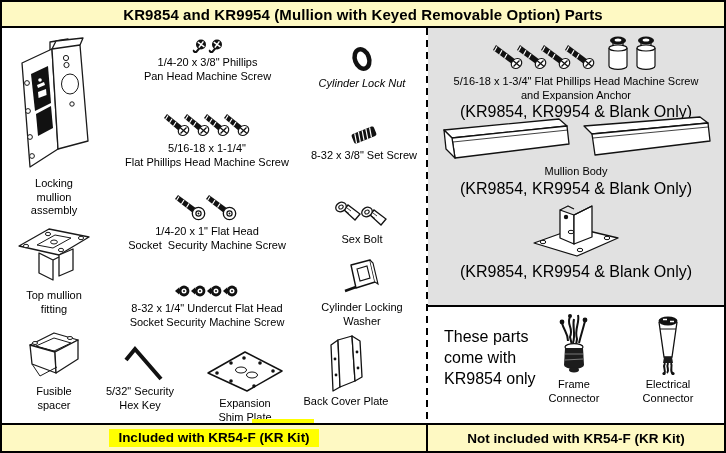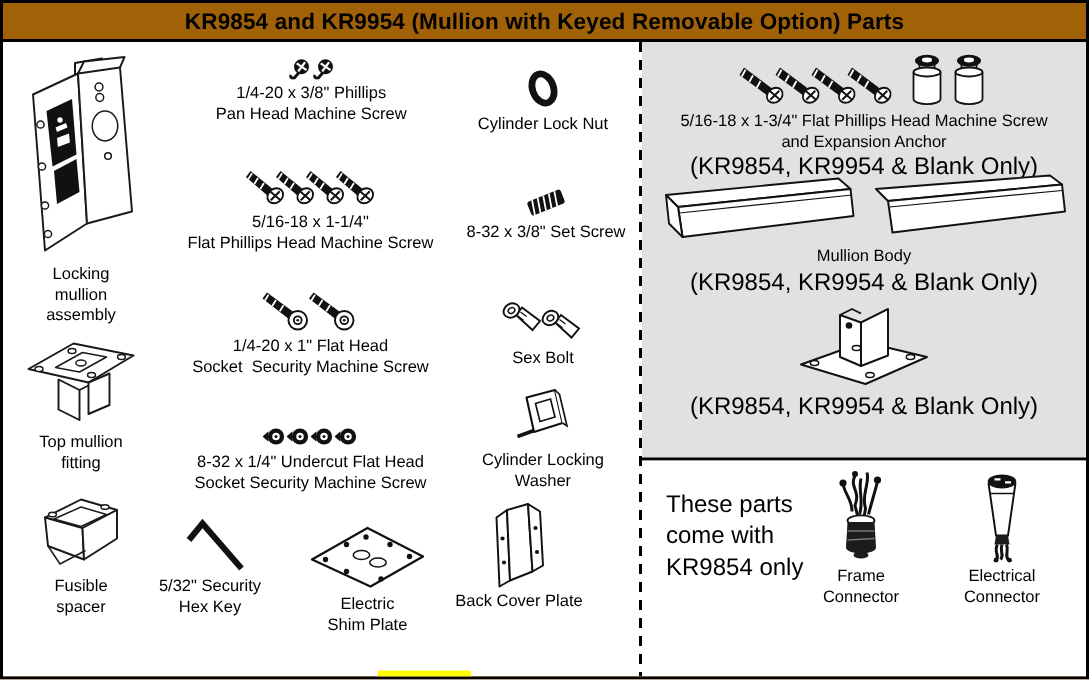--- a/index.html
+++ b/index.html
@@ -1,18 +1,18 @@
 <!DOCTYPE html>
 <html><head>
 <meta charset="utf-8">
 <style>
   html,body{margin:0;padding:0;background:#fff;}
   *{box-sizing:border-box;}
   .frame{
-    width:726px;height:453px;border:2px solid #000;background:#a16207;
+    width:726px;height:453px;border:2px solid #000;background:#fef9c3;
     font-family:"Liberation Sans",sans-serif;color:#000;
     display:flex;flex-direction:column;position:relative;overflow:hidden;
   }
   .header{
     height:26px;border-bottom:2px solid #000;display:flex;align-items:center;justify-content:center;
     font-weight:bold;font-size:15px;letter-spacing:.1px;
   }
   .main{flex:1;display:flex;min-height:0;}
   .left-area{width:426px;position:relative;background:#fff;}
   .vdash{position:absolute;right:0;top:0;bottom:0;width:2px;
@@ -196,25 +196,25 @@
             <circle cx="50" cy="36" r="1.8"></circle>
               <circle cx="27" cy="31" r="1.8"></circle>
               <circle cx="13" cy="23" r="1.8"></circle>
             <circle cx="27" cy="13" r="1.8"></circle>
           </g>
           <g fill="#fff" stroke="#111" stroke-width="1">
             <ellipse cx="37" cy="20" rx="5.5" ry="3"></ellipse>
             <ellipse cx="48" cy="25" rx="5.5" ry="3"></ellipse>
           </g>
         </svg>
-        <div class="cap">Electric
+        <div class="cap">Expansion
 Shim Plate</div>
       </div>
 
-      <div class="fig" style="left:298px;top:16px;width:124px;">
+      <div class="fig" style="left:298px;top:16px;width:124px;font-style:italic;">
         <svg width="28" height="30" viewBox="0 0 28 30">
           <ellipse cx="14" cy="15" rx="7" ry="10" fill="none" stroke="#111" stroke-width="4.5" transform="rotate(-20 14 15)"></ellipse>
         </svg>
         <div class="cap">Cylinder Lock Nut</div>
       </div>
 
       <div class="fig" style="left:298px;top:96px;width:128px;">
         <svg width="34" height="22" viewBox="0 0 34 22">
           <g transform="rotate(-22 17 11)">
             <rect x="5" y="6" width="24" height="10" rx="2" fill="#111"></rect>
@@ -378,14 +378,22 @@
             <circle cx="12" cy="60.5" r="1.6" fill="#111"></circle>
             <circle cx="21" cy="60.5" r="1.6" fill="#111"></circle>
           </svg>
           <div class="cap">Electrical
 Connector</div>
         </div>
       </div>
     </div>
   </div>
 
+  <div class="footer-row">
+    <div class="footer-left">
+      <span class="footer-text highlight">Included with KR54-F (KR Kit)</span>
+    </div>
+    <div class="footer-right">
+      <span class="footer-text">Not included with KR54-F (KR Kit)</span>
+    </div>
+  </div>
 
 </div>
 
 </body></html>

